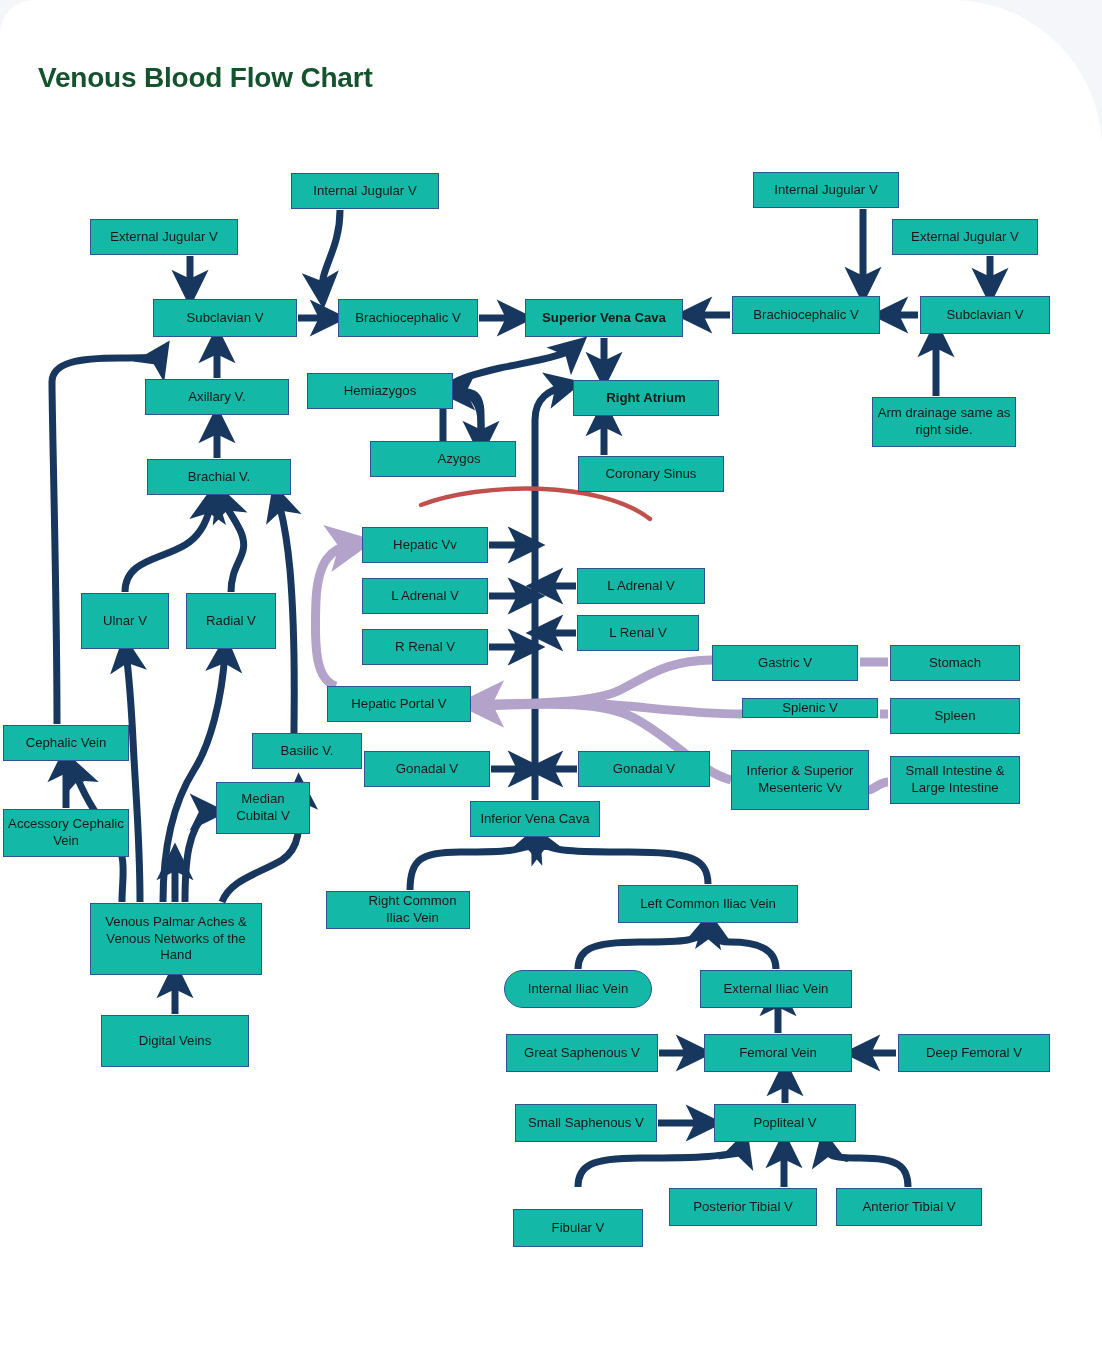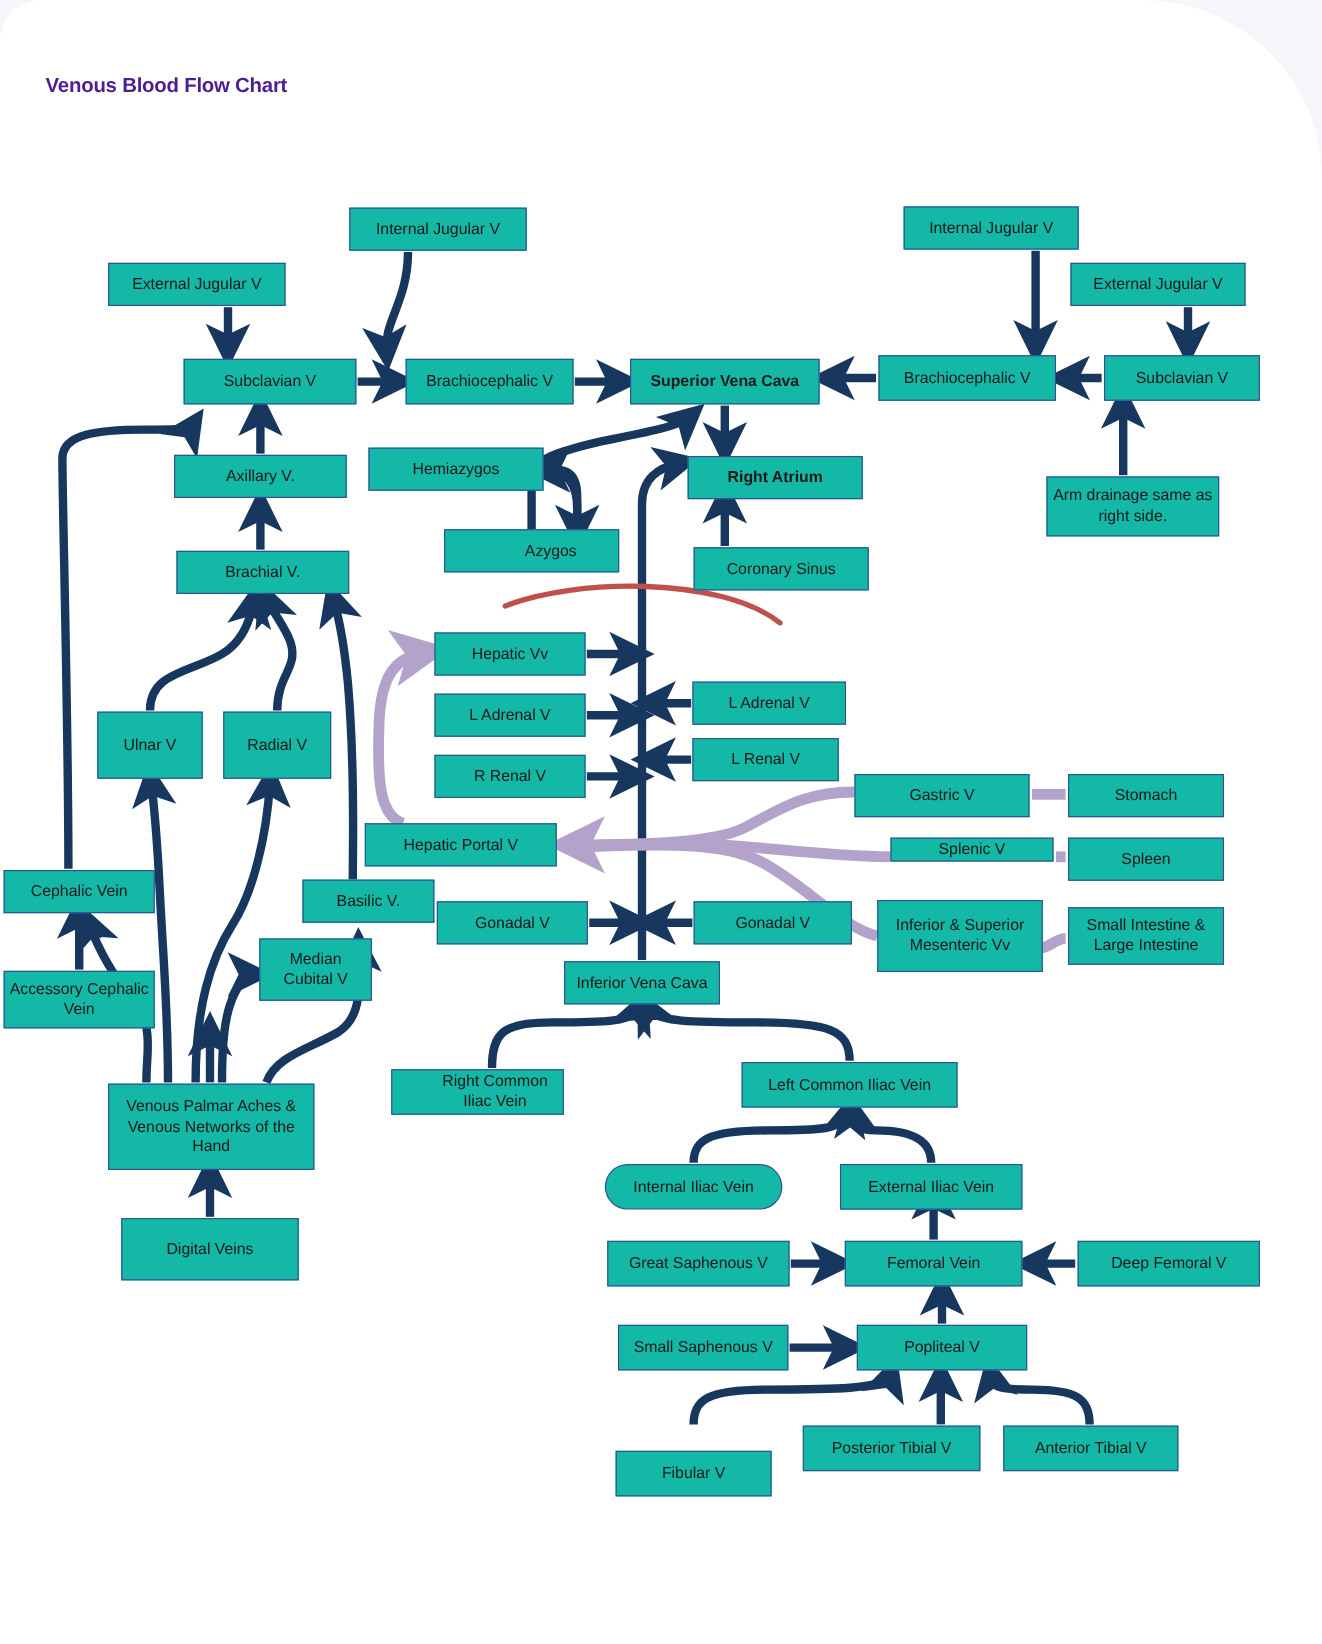--- a/index.html
+++ b/index.html
@@ -11,21 +11,21 @@
   }
   #card{
     position:absolute;left:0;top:0;width:1102px;height:1370px;
     background:#ffffff;
     border-top-left-radius:34px;
     border-top-right-radius:150px;
     border-bottom-right-radius:0;
   }
   #title{
     position:absolute;left:38px;top:62px;
-    font-size:17px;font-weight:bold;color:#4c1d95;
+    font-size:28px;font-weight:bold;color:#14532d;
     letter-spacing:-0.2px;
     white-space:nowrap;
   }
   #stage{position:absolute;left:0;top:0;width:1102px;height:1370px;}
   #wires{position:absolute;left:0;top:0;width:1102px;height:1370px;}
   .node{
     position:absolute;
     box-sizing:border-box;
     background:#14b8a6;
     border:1.4px solid #2e5496;
@@ -151,21 +151,21 @@
       <div class="node" style="left: 147px; top: 459px; width: 144px; height: 36px;">Brachial V.</div>
       <div class="node" style="left: 362px; top: 527px; width: 126px; height: 36px;">Hepatic Vv</div>
       <div class="node" style="left: 362px; top: 578px; width: 126px; height: 36px;">L Adrenal V</div>
       <div class="node" style="left: 577px; top: 568px; width: 128px; height: 36px;">L Adrenal V</div>
       <div class="node" style="left: 362px; top: 629px; width: 126px; height: 36px;">R Renal V</div>
       <div class="node" style="left: 577px; top: 615px; width: 122px; height: 36px;">L Renal V</div>
       <div class="node" style="left: 81px; top: 593px; width: 88px; height: 56px;">Ulnar V</div>
       <div class="node" style="left: 186px; top: 593px; width: 90px; height: 56px;">Radial V</div>
       <div class="node" style="left: 712px; top: 645px; width: 146px; height: 36px;">Gastric V</div>
       <div class="node" style="left: 890px; top: 645px; width: 130px; height: 36px;">Stomach</div>
-      <div class="node" style="left: 304px; top: 686px; width: 160px; height: 36px; text-align: right;">Hepatic Portal V</div>
+      <div class="node" style="left: 327px; top: 686px; width: 144px; height: 36px; text-align: right;">Hepatic Portal V</div>
       <div class="node" style="left: 742px; top: 698px; width: 136px; height: 20px;">Splenic V</div>
       <div class="node" style="left: 890px; top: 698px; width: 130px; height: 36px;">Spleen</div>
       <div class="node" style="left: 252px; top: 733px; width: 110px; height: 36px;">Basilic V.</div>
       <div class="node" style="left: 3px; top: 725px; width: 126px; height: 36px;">Cephalic Vein</div>
       <div class="node" style="left: 364px; top: 751px; width: 126px; height: 36px;">Gonadal V</div>
       <div class="node" style="left: 578px; top: 751px; width: 132px; height: 36px;">Gonadal V</div>
       <div class="node" style="left: 731px; top: 750px; width: 138px; height: 60px;">Inferior &amp; Superior Mesenteric Vv</div>
       <div class="node" style="left: 890px; top: 756px; width: 130px; height: 48px;">Small Intestine &amp; Large Intestine</div>
       <div class="node" style="left: 216px; top: 782px; width: 94px; height: 52px;">Median Cubital V</div>
       <div class="node" style="left: 3px; top: 809px; width: 126px; height: 48px;">Accessory Cephalic Vein</div>

